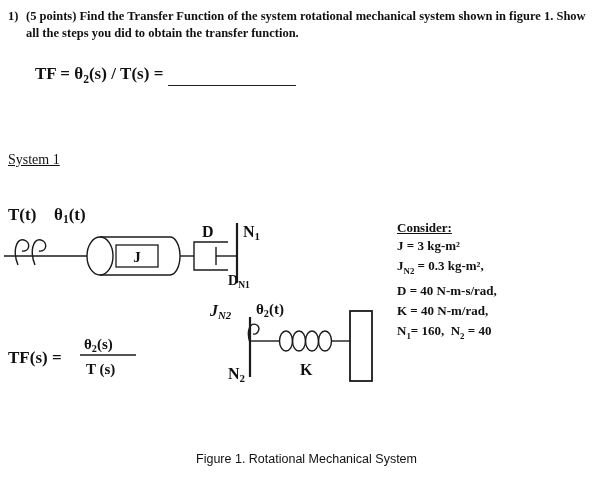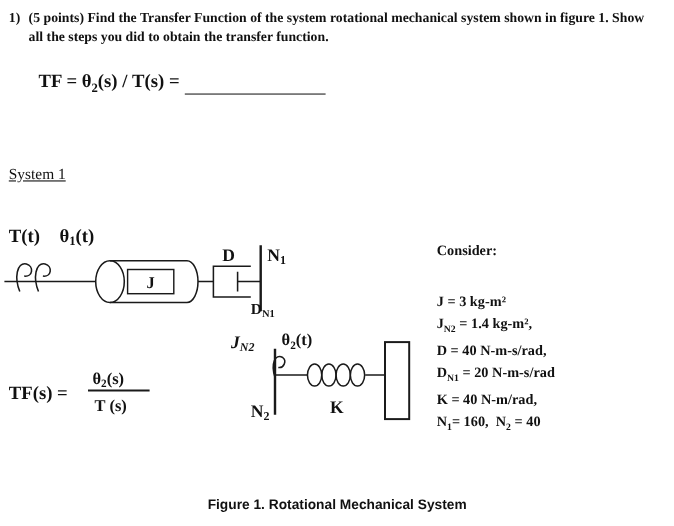--- a/index.html
+++ b/index.html
@@ -27,26 +27,26 @@
   }
   .diagram{position:absolute;left:2px;top:193px;}
   .diagram text{
     font-family:"Liberation Serif", serif;font-weight:bold;fill:#111;
   }
   .diagram .stroke{stroke:#1a1a1a;stroke-width:1.4;fill:none;}
   .consider{
     position:absolute;left:397px;top:220px;width:205px;
     font-weight:600;font-size:13px;
   }
-  .consider .consider-title{margin-bottom:28px;}
+  .consider .consider-title{margin-bottom:0;text-decoration:underline;}
   .consider .c-item{line-height:20px;}
   sub{font-size:68%;}
   .caption{
     position:absolute;left:0;top:452px;width:613px;text-align:center;
-    font-family:"Liberation Sans", sans-serif;font-weight:bold;font-size:12.5px;
+    font-family:"Liberation Sans", sans-serif;font-weight:normal;font-size:12.5px;
   }
 </style>
 </head>
 <body>
 
 <div class="problem">
   <span class="pnum">1)</span>
   <span class="ptext">(5 points) Find the Transfer Function of the system rotational mechanical system shown in figure 1. Show all the steps you did to obtain the transfer function.</span>
 </div>
 
@@ -102,20 +102,19 @@
 
   <text x="6" y="170" font-size="17">TF(s) =</text>
   <text x="82" y="156" font-size="15"><tspan>θ</tspan><tspan dy="3" font-size="68%">2</tspan><tspan dy="-3">(s)</tspan></text>
   <line x1="78" y1="162" x2="134" y2="162" stroke="#1a1a1a" stroke-width="1.6"></line>
   <text x="84" y="181" font-size="15">T (s)</text>
 </svg>
 
 <div class="consider">
   <div class="consider-title">Consider:</div>
   <div class="c-item"><span>J = 3 kg-m²</span></div>
-  <div class="c-item"><span>J</span><sub>N2</sub><span> = 1.4 kg-m²,</span></div>
+  <div class="c-item"><span>J</span><sub>N2</sub><span> = 0.3 kg-m²,</span></div>
   <div class="c-item"><span>D = 40 N-m-s/rad,</span></div>
-  <div class="c-item"><span>D</span><sub>N1</sub><span> = 20 N-m-s/rad</span></div>
   <div class="c-item"><span>K = 40 N-m/rad,</span></div>
   <div class="c-item"><span>N</span><sub>1</sub><span>= 160,&nbsp; N</span><sub>2</sub><span> = 40</span></div>
 </div>
 
 <div class="caption">Figure 1. Rotational Mechanical System</div>
 
 </body></html>

